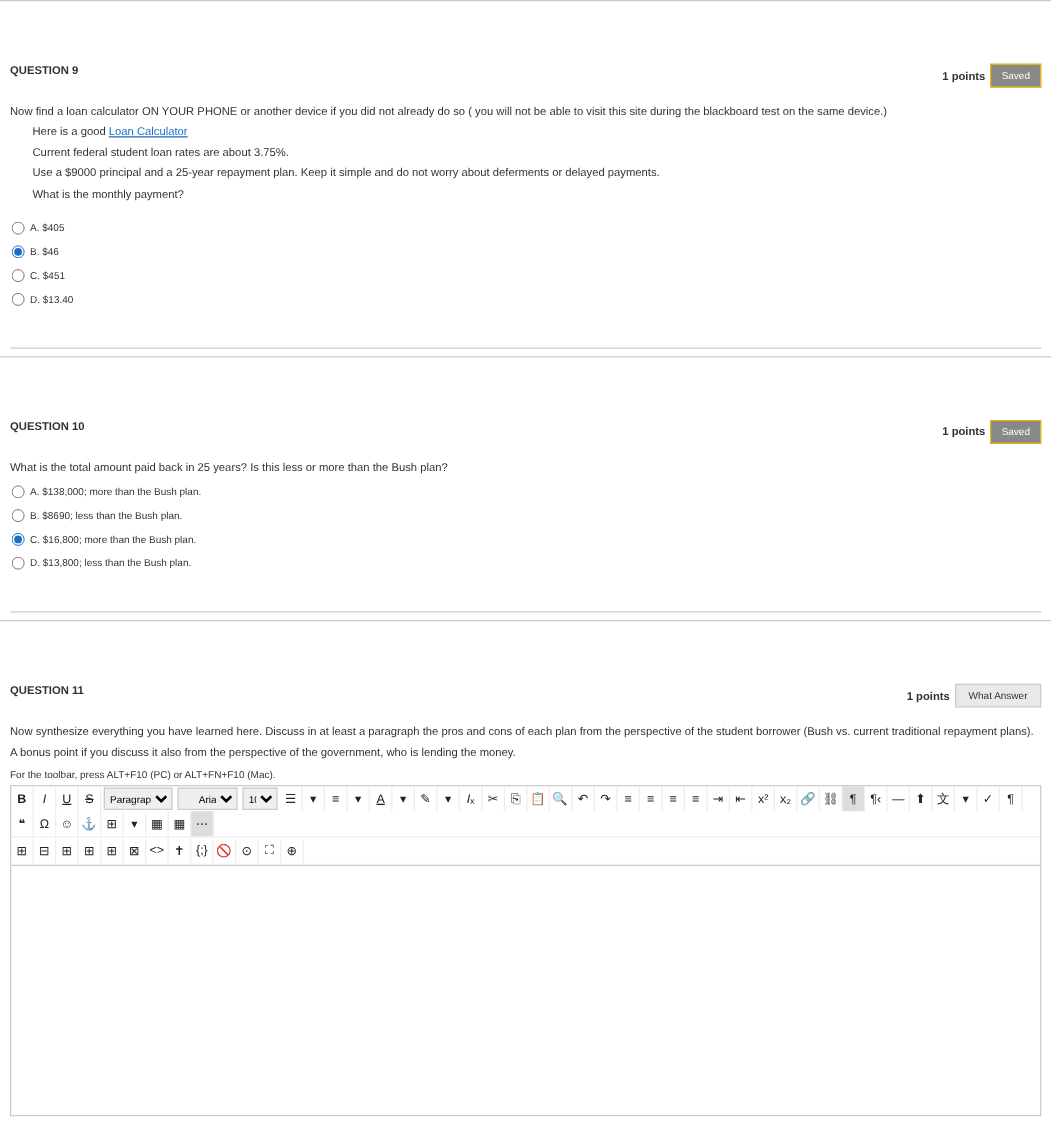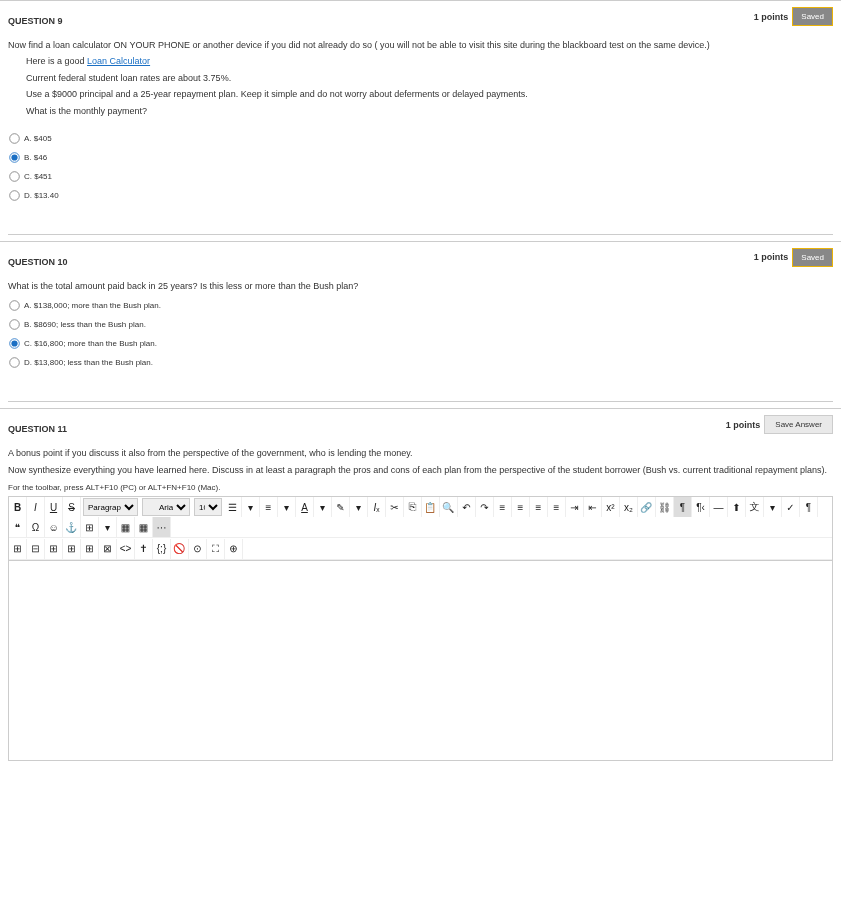--- a/index.html
+++ b/index.html
@@ -1,18 +1,18 @@
 <!DOCTYPE html>
 <html><head>
 <meta charset="utf-8">
 <style>
 * { box-sizing: border-box; margin: 0; padding: 0; }
 body { font-family: Arial, Helvetica, sans-serif; font-size: 9px; color: #333; background: #fff; width: 841px; }
 .question-block { border-top: 1px solid #ccc; padding: 6px 8px 20px 8px; position: relative; }
-.q-header { display: flex; justify-content: space-between; align-items: flex-end; margin-bottom: 12px; }
+.q-header { display: flex; justify-content: space-between; align-items: flex-start; margin-bottom: 12px; margin-top: 44px; }
 .q-title { font-weight: bold; font-size: 9px; }
 .q-points-box { display: flex; align-items: center; }
 .q-points { font-weight: bold; margin-right: 4px; font-size: 9px; }
 .q-saved { background: #888; color: #fff; padding: 4px 8px; font-size: 8px; border: 1px solid #eab308; cursor: pointer; }
 .q-save-ans { background: #e9e9e9; color: #333; padding: 4px 10px; font-size: 8px; border: 1px solid #ccc; cursor: pointer; }
 .q-body { font-size: 9px; line-height: 1.6; }
 .q-body p { margin-bottom: 2px; }
 .indent { padding-left: 18px; }
 .link { color: #1a6fc4; text-decoration: underline; cursor: pointer; }
 .options { margin-top: 14px; }
@@ -104,26 +104,26 @@
   </div>
 </div>
 
 <hr class="divider">
 
 <div class="question-block">
   <div class="q-header">
     <div class="q-title">QUESTION 11</div>
     <div class="q-points-box">
       <span class="q-points">1 points</span>
-      <button class="q-save-ans">Save Answer</button>
+      <button class="q-save-ans">What Answer</button>
     </div>
   </div>
   <div class="q-body">
+    <p>Now synthesize everything you have learned here. Discuss in at least a paragraph the pros and cons of each plan from the perspective of the student borrower (Bush vs. current traditional repayment plans).</p>
     <p>A bonus point if you discuss it also from the perspective of the government, who is lending the money.</p>
-    <p>Now synthesize everything you have learned here. Discuss in at least a paragraph the pros and cons of each plan from the perspective of the student borrower (Bush vs. current traditional repayment plans).</p>
   </div>
   <div class="toolbar-hint">For the toolbar, press ALT+F10 (PC) or ALT+FN+F10 (Mac).</div>
 
   <div class="editor-toolbar">
     <div class="tool-row">
       <div class="tool-btn bold">B</div>
       <div class="tool-btn italic">I</div>
       <div class="tool-btn underline">U</div>
       <div class="tool-btn strike">S</div>
       <select class="tool-select" style="width:55px;"><option>Paragraph</option></select>

